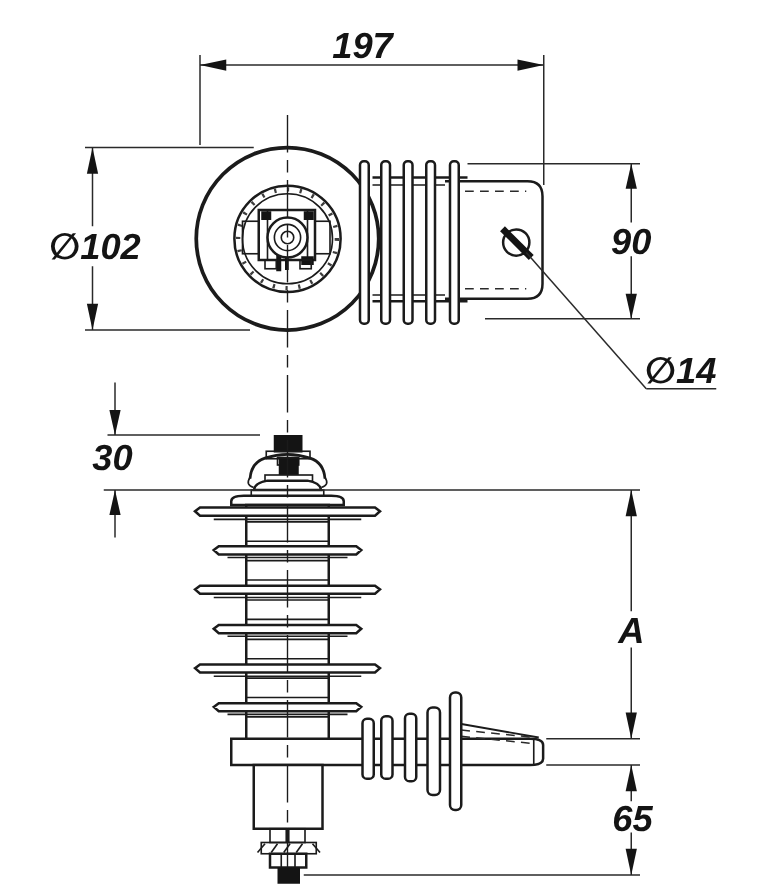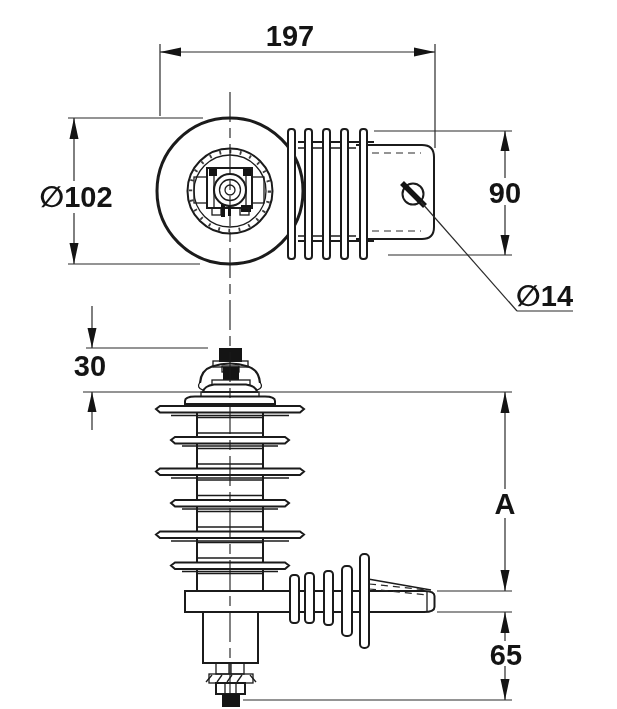--- a/index.html
+++ b/index.html
@@ -1,16 +1,16 @@
 <!DOCTYPE html>
 <html><head>
 <meta charset="utf-8">
 <style>
   html,body{margin:0;padding:0;background:#ffffff;}
-  .page{position:relative;width:617px;height:709px;background:#fff;overflow:hidden;}
+  .page{position:relative;width:617px;height:709px;background:#fff;overflow:hidden;font-style:italic;}
   svg{display:block;}
   .dimtxt{font-family:"Liberation Sans","DejaVu Sans",sans-serif;font-weight:bold;font-size:29px;fill:#141414;}
   .thin{stroke:#2a2a2a;stroke-width:1.2;fill:none;}
   .shape{stroke:#1b1b1b;stroke-width:2;fill:#ffffff;}
   .shape-thick{stroke:#1b1b1b;stroke-width:3;fill:#ffffff;}
   .detail{stroke:#1b1b1b;stroke-width:1.3;fill:none;}
   .hidden-line{stroke:#2a2a2a;stroke-width:1.2;fill:none;stroke-dasharray:7 5;}
   .blackfill{fill:#141414;stroke:none;}
   .arrow{fill:#141414;stroke:none;}
 </style>

